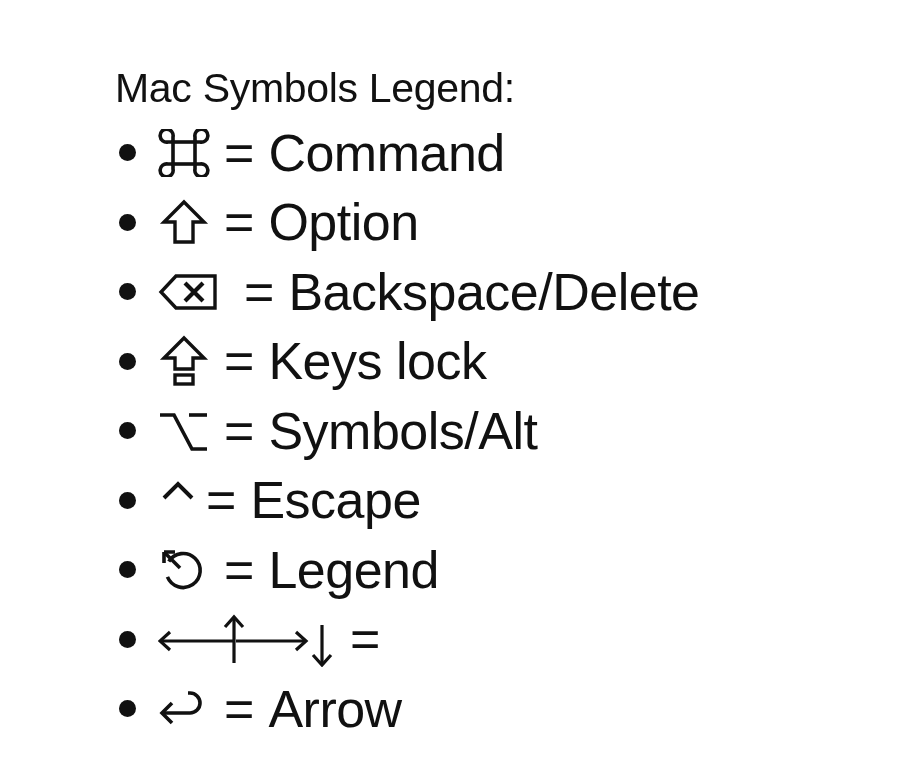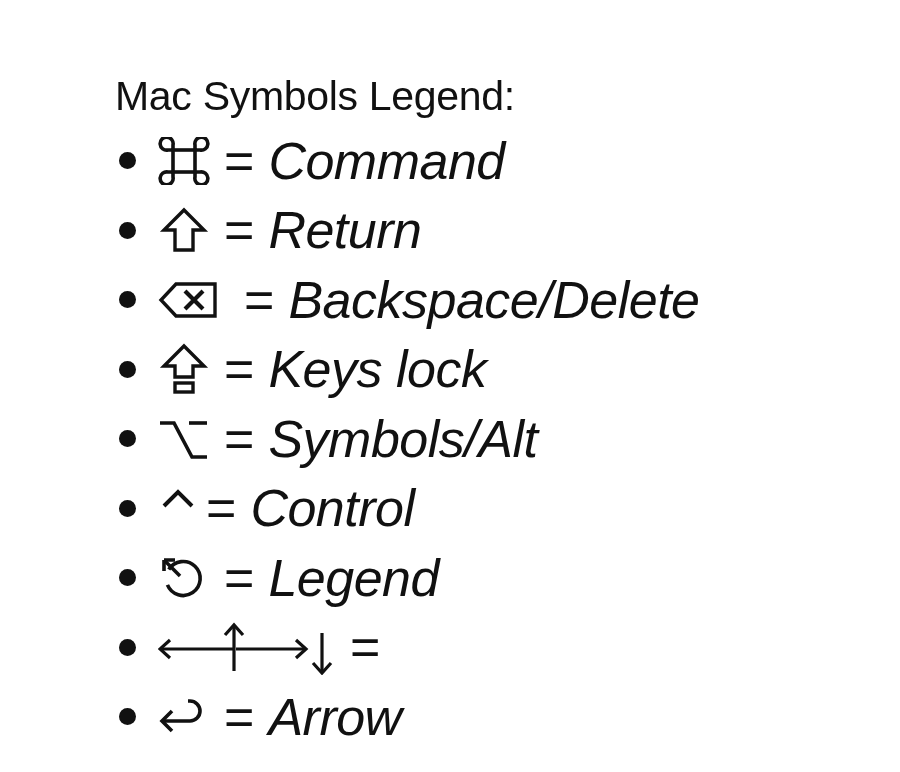--- a/index.html
+++ b/index.html
@@ -17,21 +17,21 @@
     }
     .legend {
       position: absolute;
       left: 115px;
       top: 62px;
     }
     .legend-title {
       font-size: 41px;
       line-height: 52px;
       letter-spacing: -0.3px;
-      margin: 8px 0 4px 0;
+      margin: 0 0 4px 0;
       font-weight: normal;
     }
     .legend-list {
       list-style: none;
       margin: 0;
       padding: 0;
     }
     .legend-item {
       display: flex;
       align-items: center;
@@ -58,21 +58,20 @@
       flex: 0 0 auto;
     }
     .symbol svg {
       display: block;
     }
     .equals {
       margin-right: 14px;
     }
     .label {
       letter-spacing: -0.5px;
-      font-style: italic;
     }
   </style>
 </head>
 <body>
 
 <div class="legend">
   <h1 class="legend-title">Mac Symbols Legend:</h1>
   <ul class="legend-list">
 
     <li class="legend-item">
@@ -93,21 +92,21 @@
     </li>
 
     <li class="legend-item">
       <span class="bullet"></span>
       <span class="symbol">
         <svg width="52" height="48" viewBox="0 0 52 48">
           <path d="M26 4 L46 24 H35 V44 H17 V24 H6 Z" fill="none" stroke="#111" stroke-width="3.4" stroke-linejoin="miter"></path>
         </svg>
       </span>
       <span class="equals">=</span>
-      <span class="label">Return</span>
+      <span class="label">Option</span>
     </li>
 
     <li class="legend-item">
       <span class="bullet"></span>
       <span class="symbol" style="margin-right:26px;">
         <svg width="60" height="48" viewBox="0 0 60 48">
           <path d="M18 8 H57 V40 H18 L3 24 Z" fill="none" stroke="#111" stroke-width="3.4" stroke-linejoin="miter"></path>
           <path d="M27 15 L45 33 M45 15 L27 33" stroke="#111" stroke-width="4.2"></path>
         </svg>
       </span>
@@ -140,21 +139,21 @@
     </li>
 
     <li class="legend-item">
       <span class="bullet"></span>
       <span class="symbol" style="margin-right:8px;">
         <svg width="40" height="48" viewBox="0 0 40 48">
           <path d="M6 22 L20 8 L34 22" fill="none" stroke="#111" stroke-width="4"></path>
         </svg>
       </span>
       <span class="equals">=</span>
-      <span class="label">Control</span>
+      <span class="label">Escape</span>
     </li>
 
     <li class="legend-item">
       <span class="bullet"></span>
       <span class="symbol">
         <svg width="52" height="48" viewBox="0 0 52 48">
           <path d="M13 13 A17 17 0 1 1 9 28" fill="none" stroke="#111" stroke-width="3.6" transform="rotate(-10 26 27)"></path>
           <path d="M6 6 L22 22" stroke="#111" stroke-width="3.6"></path>
           <path d="M6 6 H17 M6 6 V17" stroke="#111" stroke-width="3.6"></path>
         </svg>

